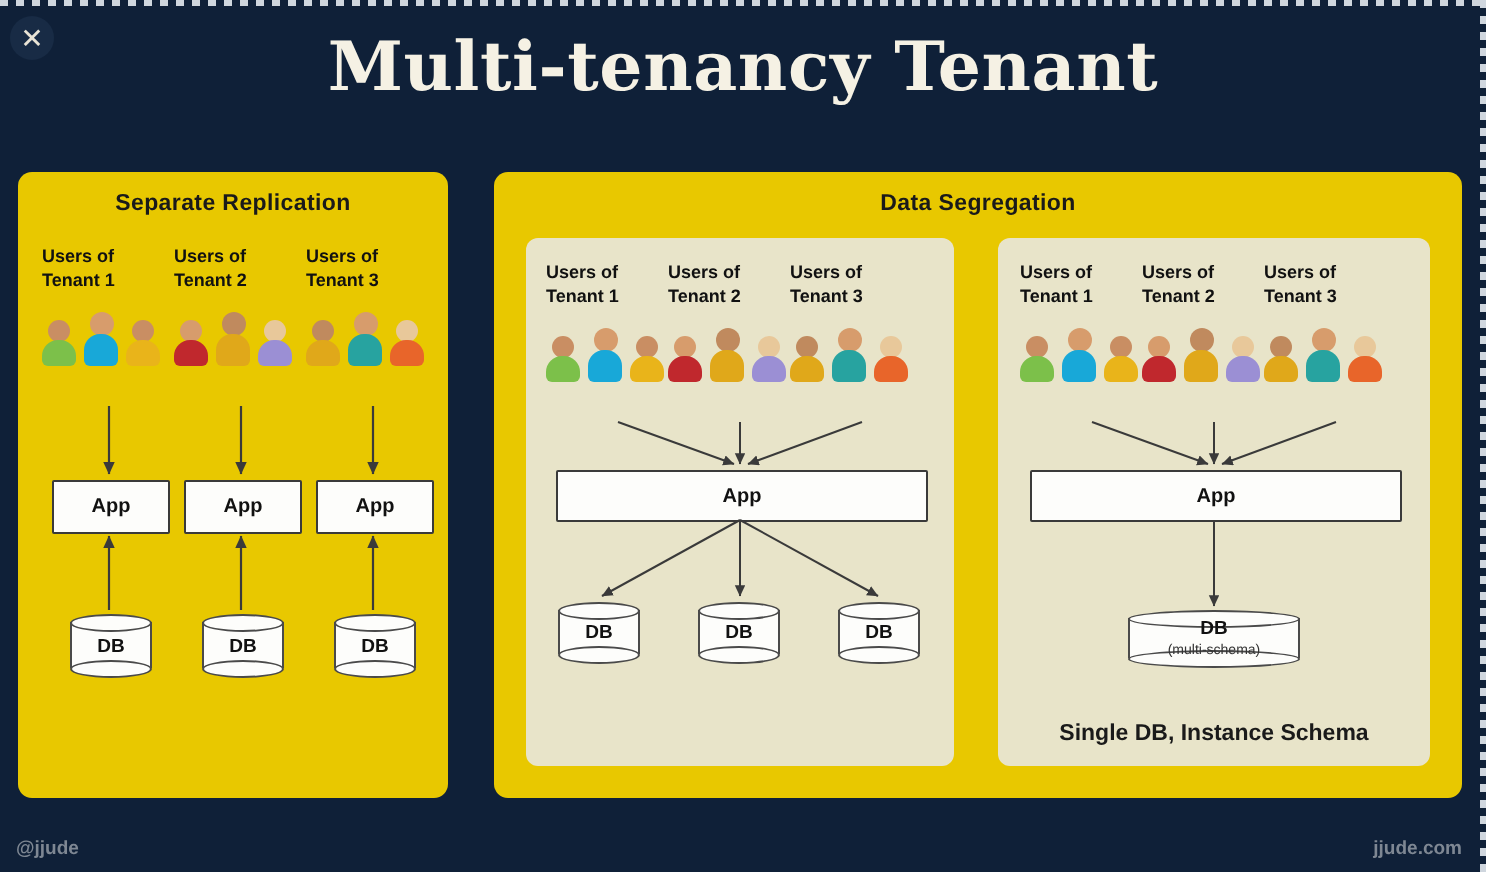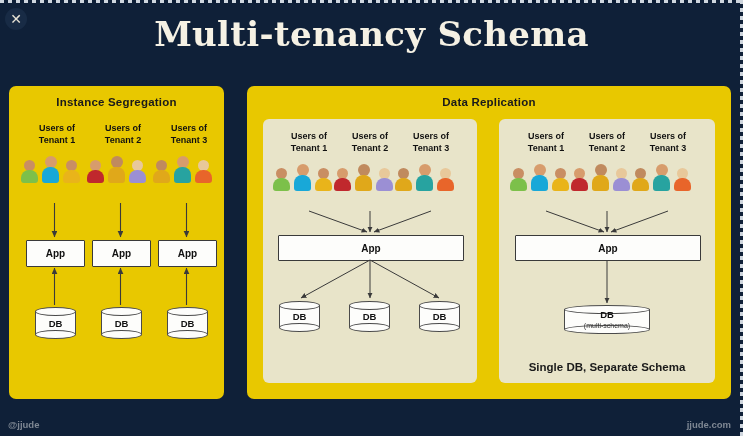--- a/index.html
+++ b/index.html
@@ -37,21 +37,21 @@
     font-size:11.5px;font-weight:bold;color:#1a1a1a;letter-spacing:.2px;}
 
   
   .bpanel{position:absolute;background:#e8e4c9;border-radius:6px;}
   #sub-separate{left:16px;top:33px;width:214px;height:264px;}
   #sub-schema{left:252px;top:33px;width:216px;height:264px;}
   .sub-caption{position:absolute;left:0;bottom:10px;width:100%;text-align:center;
     font-size:11.5px;font-weight:bold;color:#1a1a1a;}
 
   
-  .tenant{position:absolute;width:72px;text-align:center;}
+  .tenant{position:absolute;width:72px;text-align:left;}
   .tenant-label{font-size:9px;font-weight:bold;color:#111;line-height:11.5px;white-space:pre-line;}
   .people{position:relative;height:34px;margin-top:3px;}
 
   .person{position:absolute;bottom:0;width:17px;}
   .person .head{width:11px;height:11px;border-radius:50%;margin:0 auto 0;}
   .person .body{width:17px;height:13px;border-radius:8px 8px 3px 3px;margin-top:-1px;}
   .person.tall .head{width:12px;height:12px;}
   .person.tall .body{height:16px;}
   .p-l{left:0;} .p-c{left:21px;} .p-r{left:42px;}
 
@@ -85,24 +85,24 @@
 </head>
 <body>
 
 <div class="stage">
 
   <div class="edge-top"></div>
   <div class="edge-right"></div>
 
   <button class="close-btn">✕</button>
 
-  <div class="title">Multi-tenancy Schema</div>
+  <div class="title">Multi-tenancy Tenant</div>
 
   <div class="ypanel" id="panel-left">
-    <div class="panel-title">Instance Segregation</div>
+    <div class="panel-title">Separate Replication</div>
 
     <div class="tenant" style="left:12px;top:37px;">
       <div class="tenant-label">Users of
 Tenant 1</div>
       <div class="people">
         <div class="person p-l">
             <div class="head" style="background:#c98e63"></div>
             <div class="body" style="background:#7cc04a"></div>
           </div>
         <div class="person p-c tall">
@@ -192,21 +192,21 @@
         <line x1="111.5" y1="117" x2="111.5" y2="151"></line>
         <line x1="177.5" y1="117" x2="177.5" y2="151"></line>
         <line x1="45.5" y1="219" x2="45.5" y2="182"></line>
         <line x1="111.5" y1="219" x2="111.5" y2="182"></line>
         <line x1="177.5" y1="219" x2="177.5" y2="182"></line>
       </g>
     </svg>
   </div>
 
   <div class="ypanel" id="panel-right">
-    <div class="panel-title">Data Replication</div>
+    <div class="panel-title">Data Segregation</div>
 
     <div class="bpanel" id="sub-separate">
       <div class="tenant" style="left:10px;top:12px;">
         <div class="tenant-label">Users of
 Tenant 1</div>
         <div class="people">
           <div class="person p-l">
               <div class="head" style="background:#c98e63"></div>
               <div class="body" style="background:#7cc04a"></div>
             </div>
@@ -377,20 +377,20 @@
           </marker>
         </defs>
         <g stroke="#3a3a3a" stroke-width="1" fill="none" marker-end="url(#ah3)">
           <line x1="47" y1="92" x2="105" y2="113"></line>
           <line x1="108" y1="92" x2="108" y2="113"></line>
           <line x1="169" y1="92" x2="112" y2="113"></line>
           <line x1="108" y1="141" x2="108" y2="184"></line>
         </g>
       </svg>
 
-      <div class="sub-caption">Single DB, Separate Schema</div>
+      <div class="sub-caption">Single DB, Instance Schema</div>
     </div>
   </div>
 
   <div class="foot" id="foot-handle">@jjude</div>
   <div class="foot" id="foot-site">jjude.com</div>
 
 </div>
 
 </body></html>

